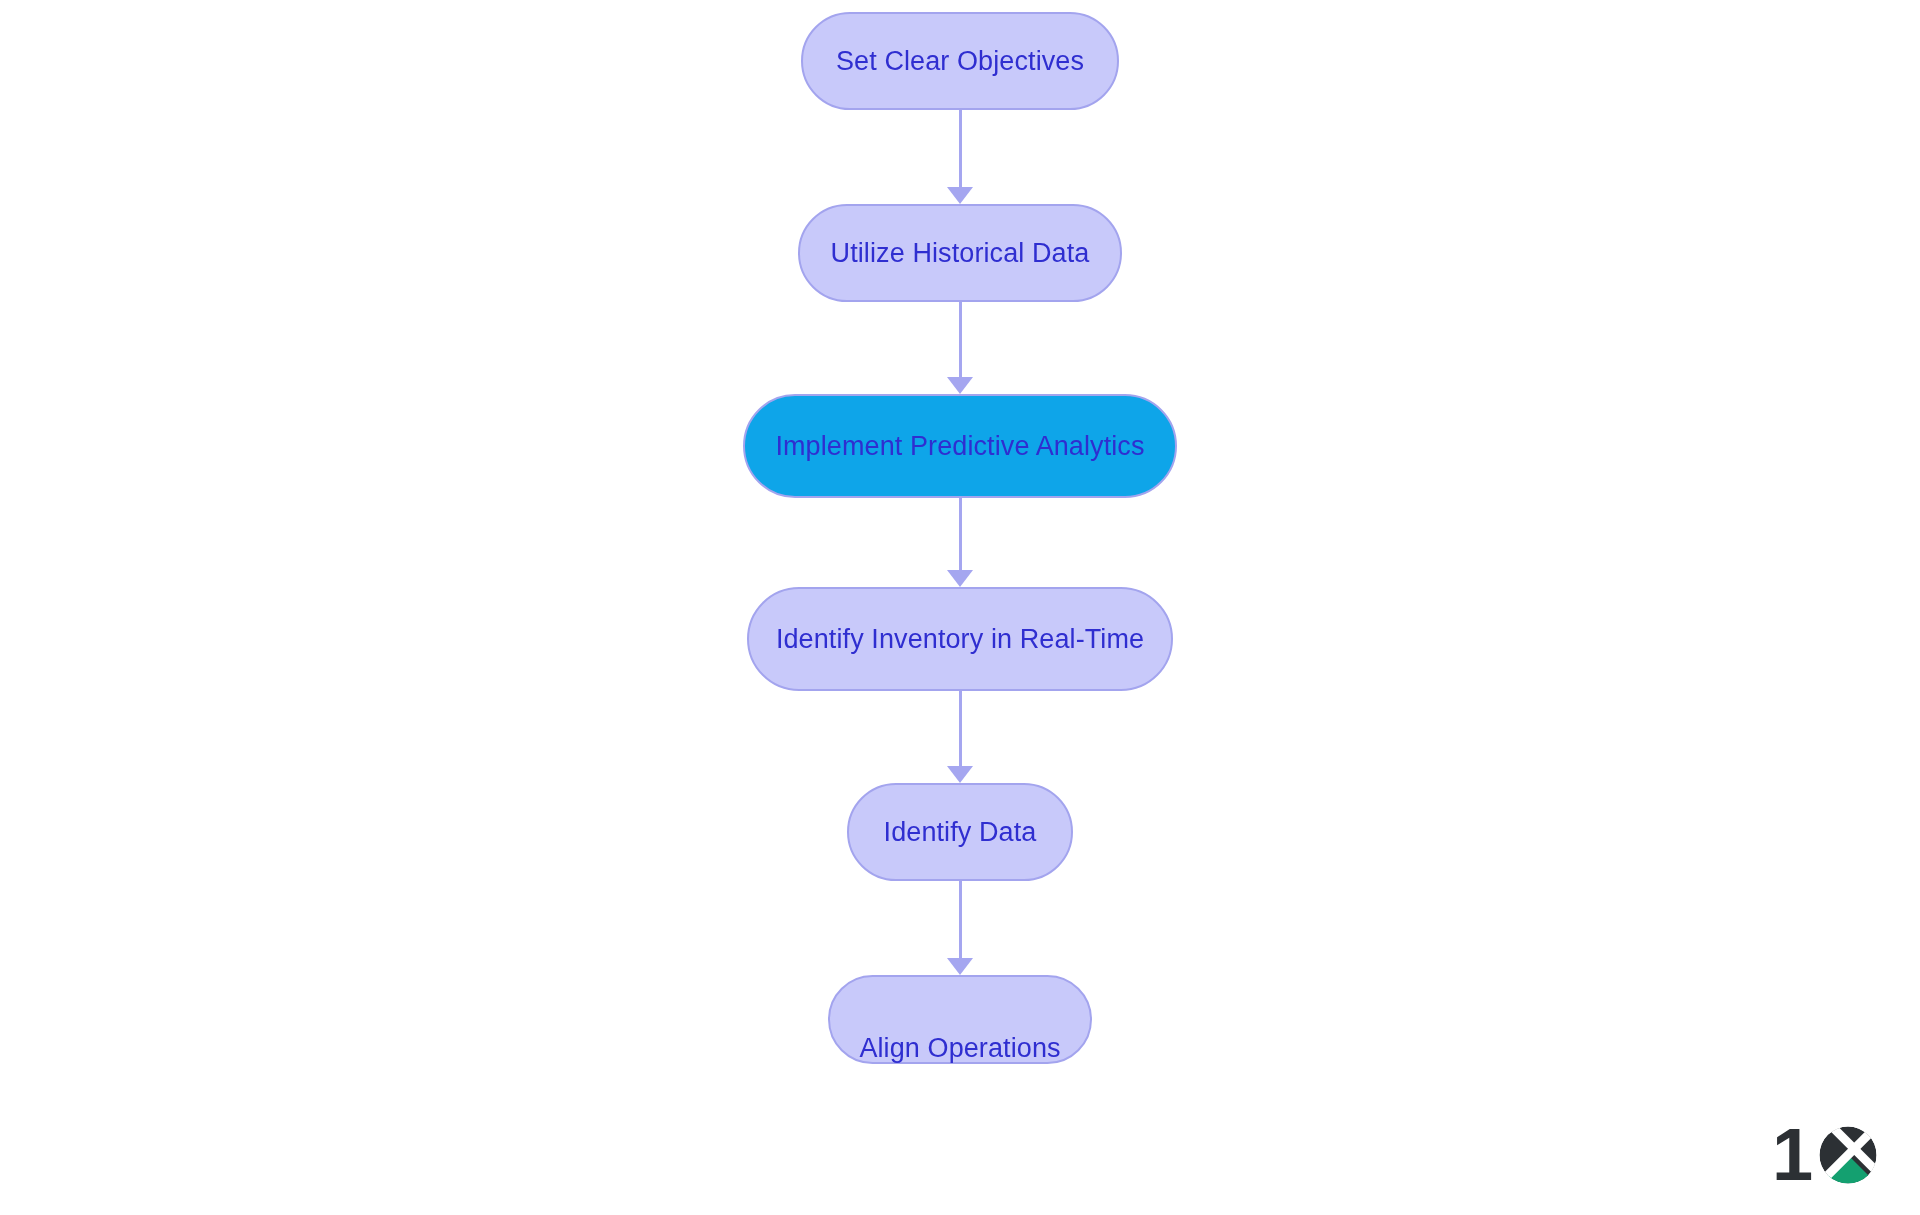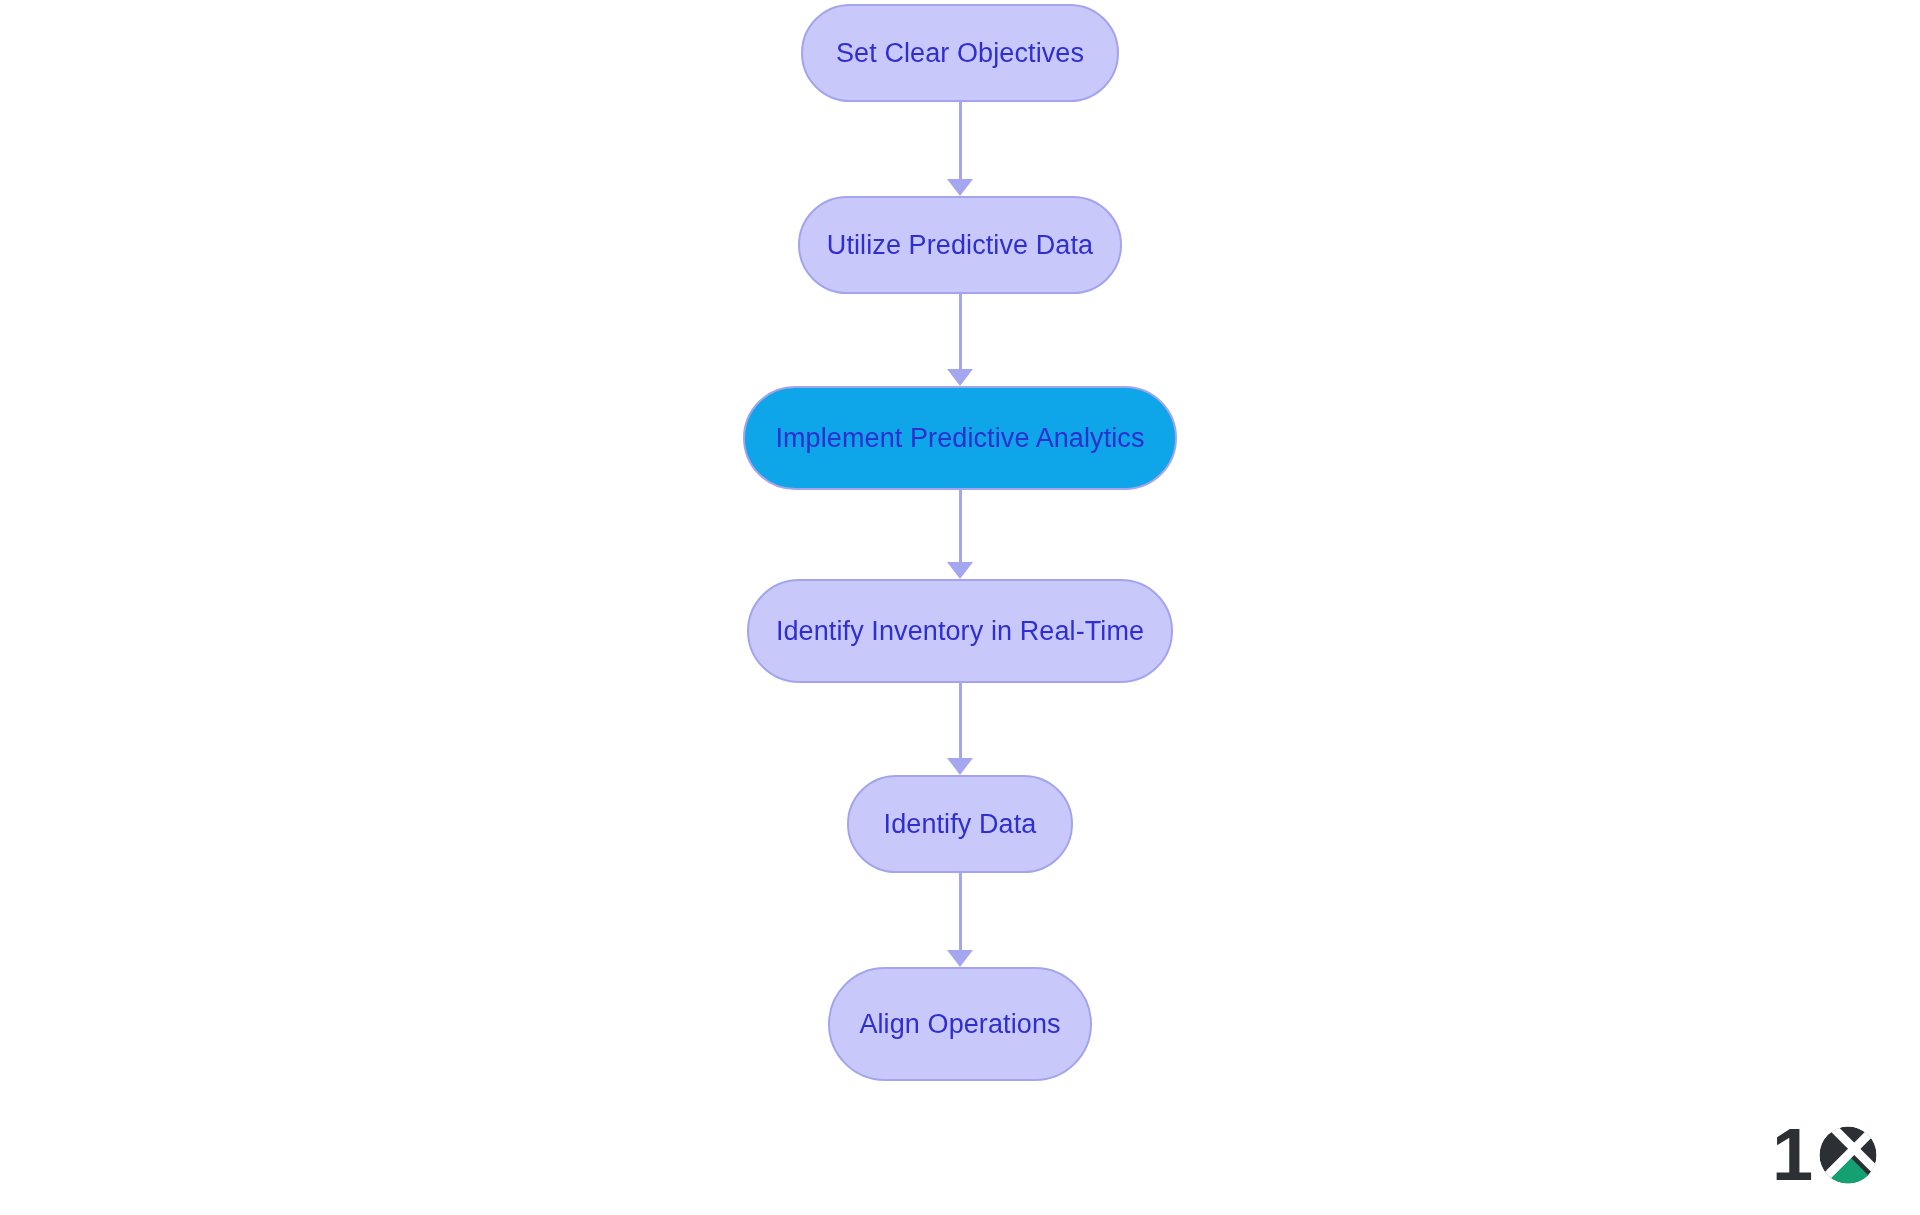--- a/index.html
+++ b/index.html
@@ -98,30 +98,30 @@
     width: 62px;
     height: 62px;
     display: block;
   }
 </style>
 </head>
 <body>
 
 <div id="canvas">
 
-  <div class="flow" id="flow" style="top: 4px;">
+  <div class="flow" id="flow" style="top: 12px;">
       <div class="node" style="width: 318px; height: 98px; background: rgb(200, 201, 250); border-color: rgb(163, 164, 238); color: rgb(47, 46, 208);">
         <span class="node-label">Set Clear Objectives</span>
       </div>
       <div class="connector" style="height: 94px;">
         <div class="stem" style="background: rgb(165, 166, 240);"></div>
         <div class="arrowhead" style="border-top-color: rgb(165, 166, 240);"></div>
       </div>
       <div class="node" style="width: 324px; height: 98px; background: rgb(200, 201, 250); border-color: rgb(163, 164, 238); color: rgb(47, 46, 208);">
-        <span class="node-label">Utilize Predictive Data</span>
+        <span class="node-label">Utilize Historical Data</span>
       </div>
       <div class="connector" style="height: 92px;">
         <div class="stem" style="background: rgb(165, 166, 240);"></div>
         <div class="arrowhead" style="border-top-color: rgb(165, 166, 240);"></div>
       </div>
       <div class="node" style="width: 434px; height: 104px; background: #0ea5e9; border-color: rgb(163, 164, 238); color: rgb(47, 46, 208);">
         <span class="node-label">Implement Predictive Analytics</span>
       </div>
       <div class="connector" style="height: 89px;">
         <div class="stem" style="background: rgb(165, 166, 240);"></div>
@@ -134,21 +134,21 @@
         <div class="stem" style="background: rgb(165, 166, 240);"></div>
         <div class="arrowhead" style="border-top-color: rgb(165, 166, 240);"></div>
       </div>
       <div class="node" style="width: 226px; height: 98px; background: rgb(200, 201, 250); border-color: rgb(163, 164, 238); color: rgb(47, 46, 208);">
         <span class="node-label">Identify Data</span>
       </div>
       <div class="connector" style="height: 94px;">
         <div class="stem" style="background: rgb(165, 166, 240);"></div>
         <div class="arrowhead" style="border-top-color: rgb(165, 166, 240);"></div>
       </div>
-      <div class="node" style="width: 264px; height: 114px; background: rgb(200, 201, 250); border-color: rgb(163, 164, 238); color: rgb(47, 46, 208);">
+      <div class="node" style="width: 264px; height: 89px; background: rgb(200, 201, 250); border-color: rgb(163, 164, 238); color: rgb(47, 46, 208); align-items: flex-end;">
         <span class="node-label">Align Operations</span>
       </div>
     </div>
 
   <div class="logo" id="logo" style="left: 1772px; top: 1118px;">
     <span class="logo-one" style="color: rgb(44, 48, 52);">1</span>
     <svg class="logo-mark" viewBox="0 0 100 100">
       <defs>
         <clipPath id="circ">
             <circle cx="50" cy="50" r="46"></circle>

